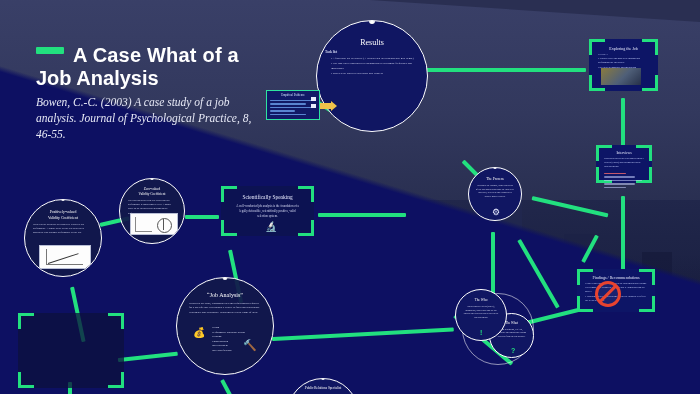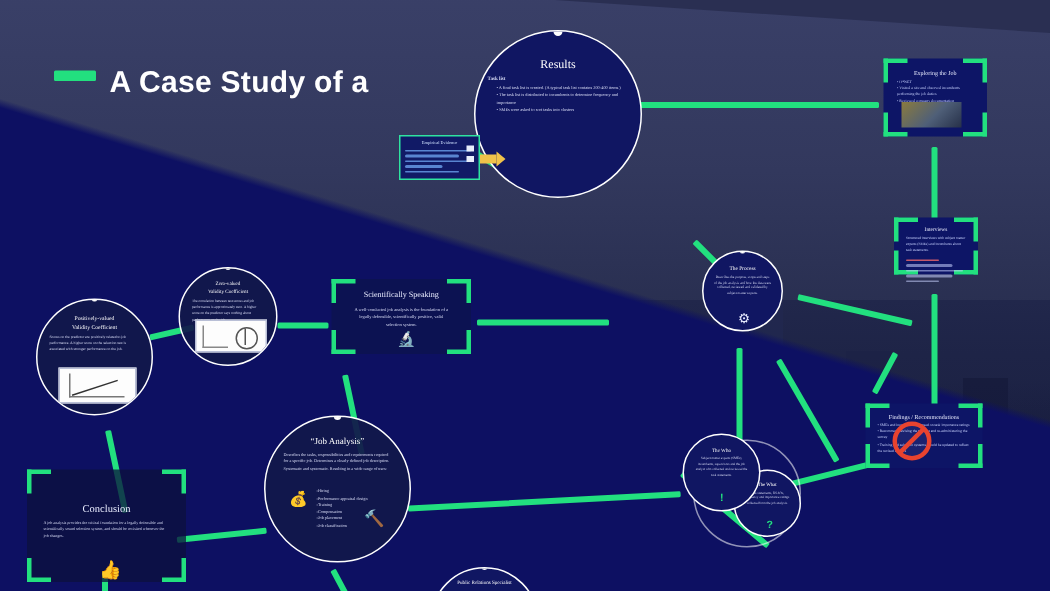--- a/index.html
+++ b/index.html
@@ -131,22 +131,24 @@
   <div class="ln" style="left:100px;top:223px;width:30px;transform:rotate(-13deg);"></div>
   <div class="ln" style="left:72px;top:285px;width:56px;transform:rotate(78deg);"></div>
   <div class="ln" style="left:118px;top:358px;width:60px;transform:rotate(-6deg);"></div>
   <div class="ln" style="left:222px;top:378px;width:28px;transform:rotate(62deg);"></div>
   <div class="ln" style="left:70px;top:380px;width:36px;transform:rotate(90deg);"></div>
   <div class="ln" style="left:583px;top:260px;width:30px;transform:rotate(-62deg);"></div>
   <div class="ln" style="left:512px;top:362px;width:75px;transform:rotate(-140deg);"></div>
 
   <div id="title-block">
     <span class="title-dash"></span><span class="title-txt">
-      <div class="l1">A Case Study of a</div>
+      <div class="l1">A Case What of a</div>
     </span>
+    <div class="l2" style="color:#fff;font-weight:bold;font-size:20px;line-height:23px;">Job Analysis</div>
+    <div class="subtitle">Bowen, C.-C. (2003) A case study of a job analysis. Journal of Psychological Practice, 8, 46-55.</div>
   </div>
 
   <div class="circ navy" style="left:316px;top:20px;width:112px;height:112px;">
     <div class="dotcap"></div>
     <div class="hd" style="font-size:8px;margin-top:17px;">Results</div>
     <div style="padding:3px 8px 0 8px;">
       <div class="txt" style="font-size:3.4px;font-weight:bold;">Task list</div>
       <div class="txt" style="padding-left:6px;margin-top:1.5px;">• <span>A final task list is created. (A typical task list contains 200-400 items.)</span></div>
       <div class="txt" style="padding-left:6px;margin-top:1.5px;">• <span>The task list is distributed to incumbents to determine frequency and importance</span></div>
       <div class="txt" style="padding-left:6px;margin-top:1.5px;">• <span>SMEs were asked to sort tasks into clusters</span></div>
@@ -270,25 +272,20 @@
     </div>
     <div class="icn moneybag" style="left:16px;top:49px;">💰</div>
     <div class="icn hammer" style="left:66px;top:61px;">🔨</div>
   </div>
 
   <div class="frame" style="left:18px;top:313px;width:106px;height:75px;background:rgba(12,16,62,.75);">
     <div class="br tl"></div>
       <div class="br tr"></div>
       <div class="br bl"></div>
       <div class="br brr"></div>
-    <div class="inner">
-      <div class="fhd" style="font-size:7px;margin-top:18px;">Conclusion</div>
-      <div class="txt" style="font-size:2.7px;padding:4px 7px 0 7px;line-height:4.4px;">A job analysis provides the critical foundation for a legally defensible and scientifically sound selection system, and should be revisited whenever the job changes.</div>
-      <div class="icn thumbsup" style="left:44px;bottom:-2px;">👍</div>
-    </div>
   </div>
 
   <div class="circ navy" style="left:468px;top:167px;width:54px;height:54px;">
     <div class="dotcap" style="width:4px;height:4px;"></div>
     <div class="hd" style="font-size:3.6px;margin-top:9px;">The Process</div>
     <div class="txt" style="font-size:2.3px;padding:3px 7px 0 7px;text-align:center;line-height:3.6px;">Describes the purpose, scope and steps of the job analysis and how the data were collected, reviewed and validated by subject matter experts.</div>
     <div class="icn gear" style="left:23px;bottom:3px;">⚙</div>
   </div>
 
   <div class="circ navy" style="left:455px;top:289px;width:52px;height:52px;z-index:4;">

